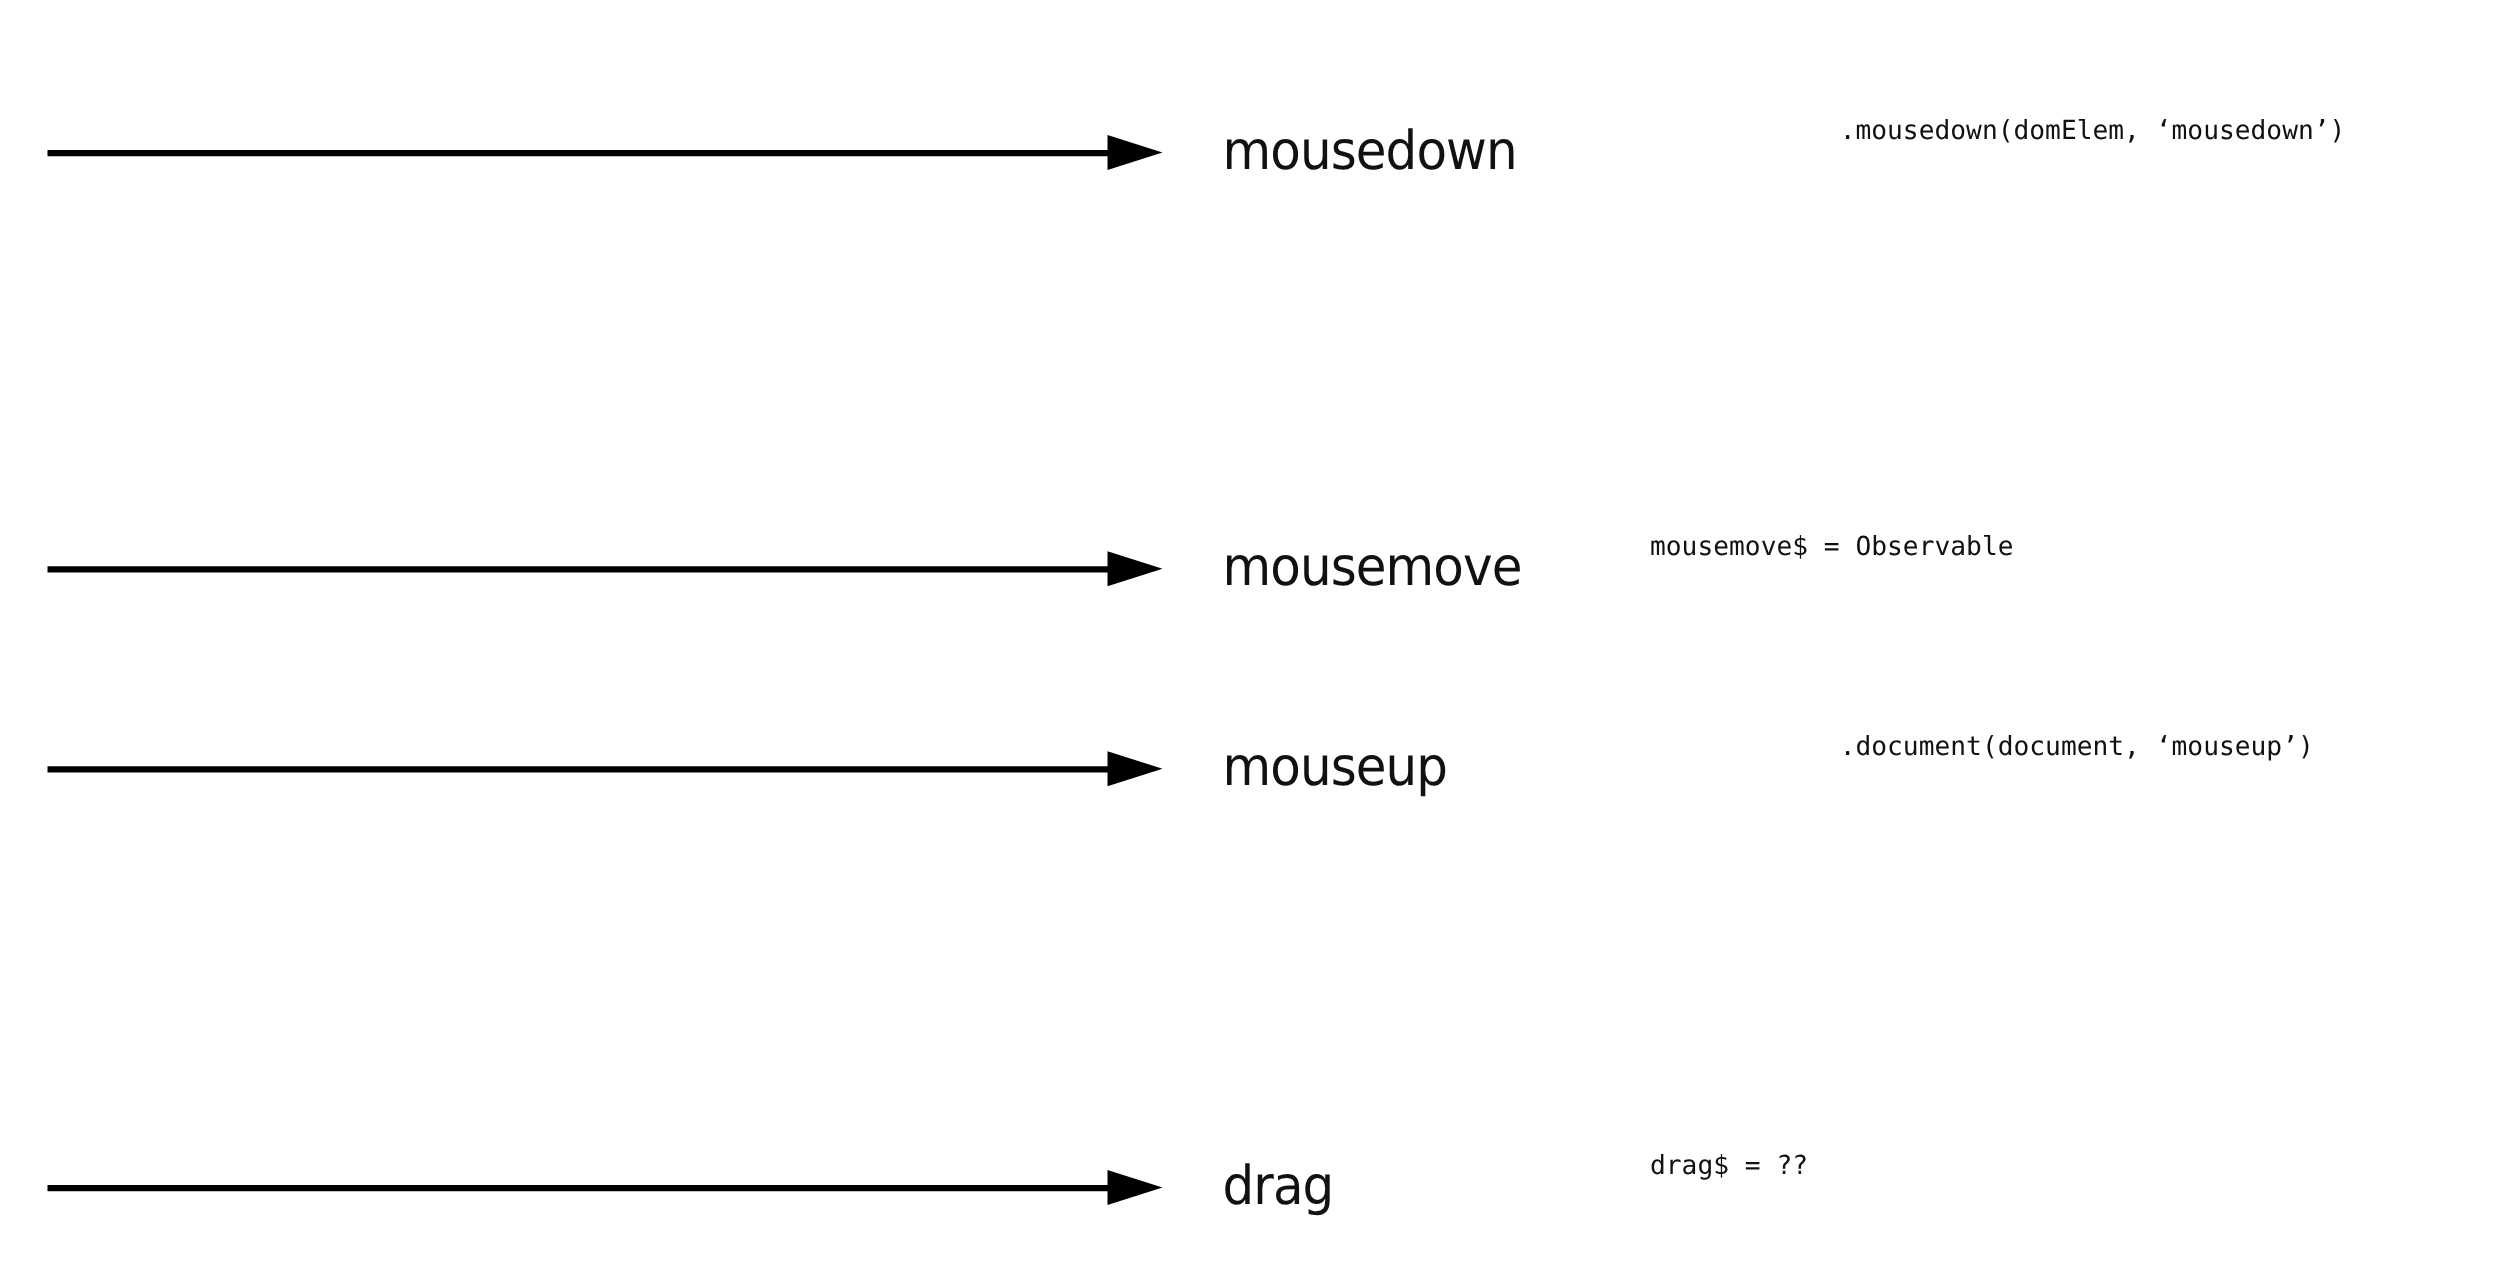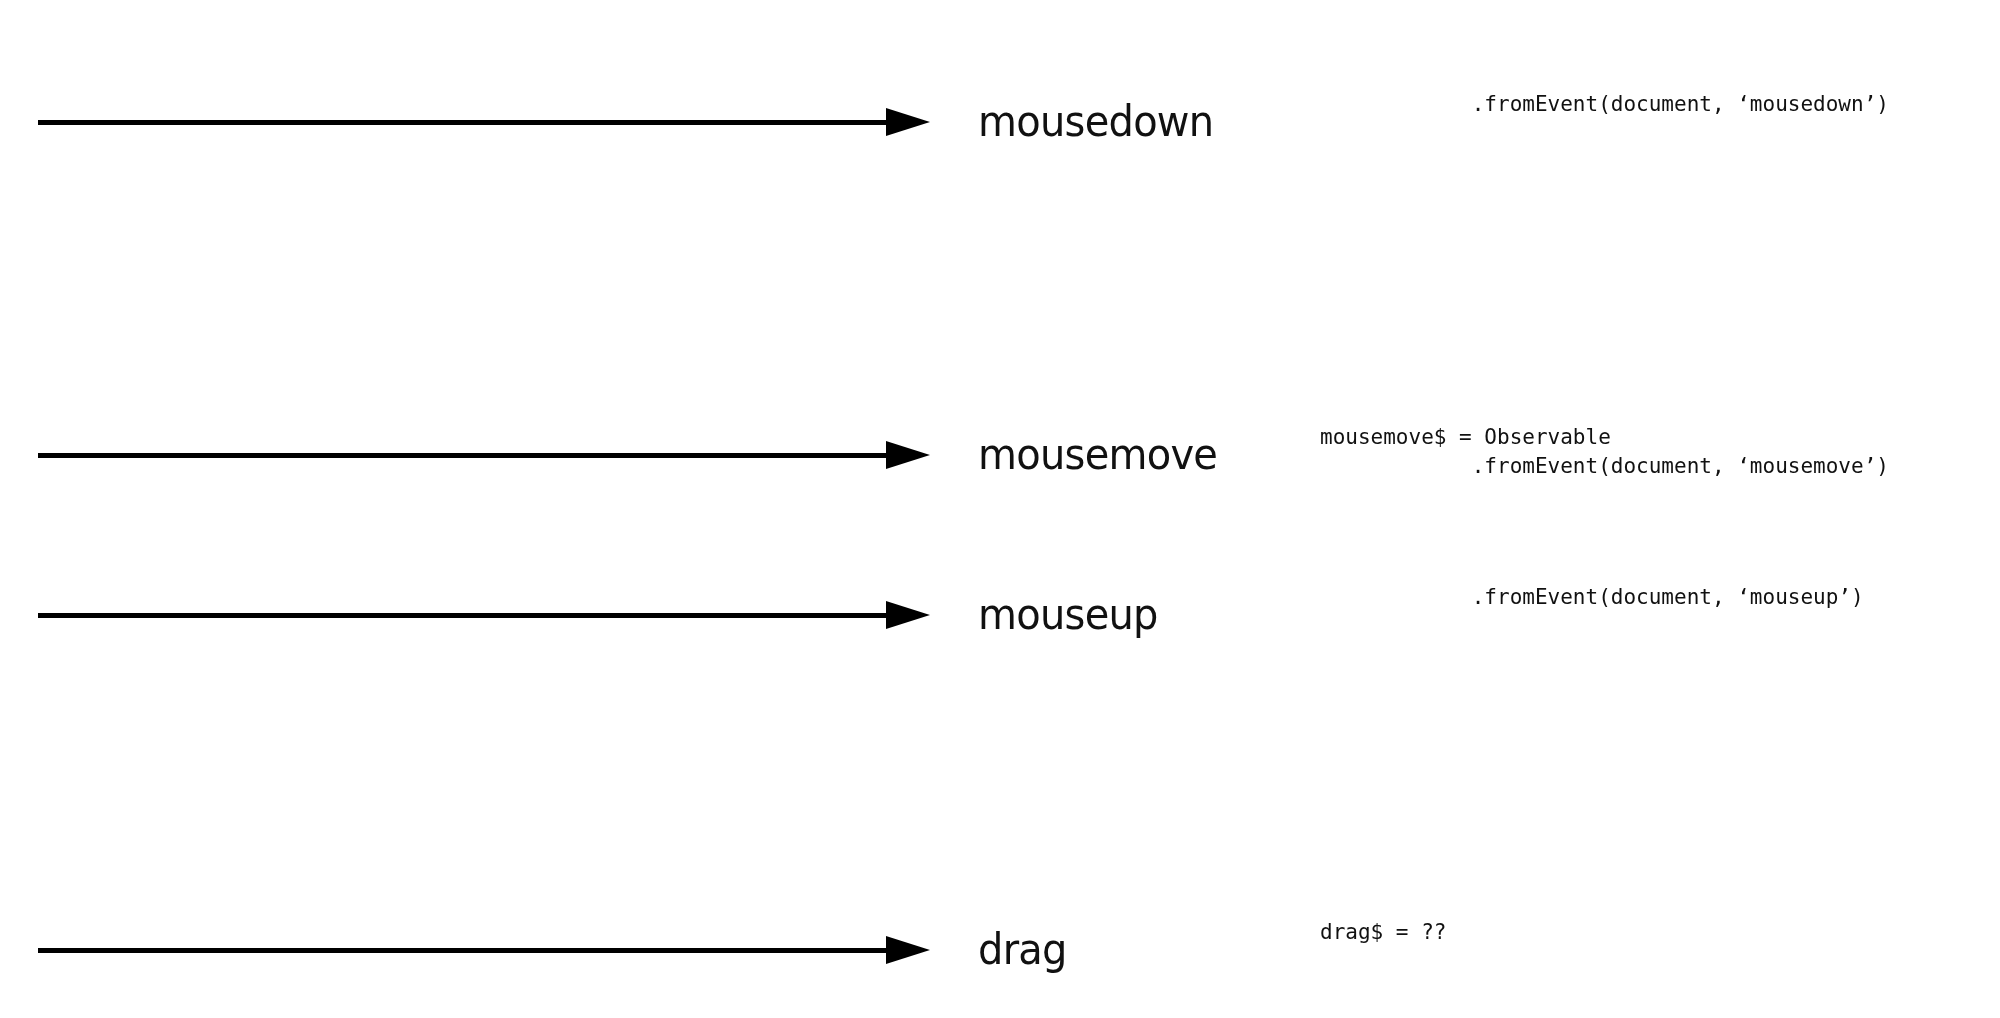--- a/index.html
+++ b/index.html
@@ -94,37 +94,37 @@
 </head>
 <body style="background: rgb(255, 255, 255);">
 
 <div id="canvas">
     <div class="row" style="top: 122px;">
       <div class="arrow">
         <div class="arrow-shaft"></div>
         <div class="arrow-head"></div>
       </div>
       <div class="label">mousedown</div>
-      <div class="code"><span class="code-line">            .fromEvent(document, ‘mousedown’)</span></div>
+      <div class="code"><span class="code-line">            .mousedown(domElem, ‘mousedown’)</span></div>
     </div>
     <div class="row" style="top: 455px;">
       <div class="arrow">
         <div class="arrow-shaft"></div>
         <div class="arrow-head"></div>
       </div>
       <div class="label">mousemove</div>
-      <div class="code"><span class="code-line">mousemove$ = Observable</span><span class="code-line">            .fromEvent(document, ‘mousemove’)</span></div>
+      <div class="code"><span class="code-line">mousemove$ = Observable</span></div>
     </div>
     <div class="row" style="top: 615px;">
       <div class="arrow">
         <div class="arrow-shaft"></div>
         <div class="arrow-head"></div>
       </div>
       <div class="label">mouseup</div>
-      <div class="code"><span class="code-line">            .fromEvent(document, ‘mouseup’)</span></div>
+      <div class="code"><span class="code-line">            .document(document, ‘mouseup’)</span></div>
     </div>
     <div class="row" style="top: 950px;">
       <div class="arrow">
         <div class="arrow-shaft"></div>
         <div class="arrow-head"></div>
       </div>
       <div class="label">drag</div>
       <div class="code"><span class="code-line">drag$ = ??</span></div>
     </div>
   </div>

